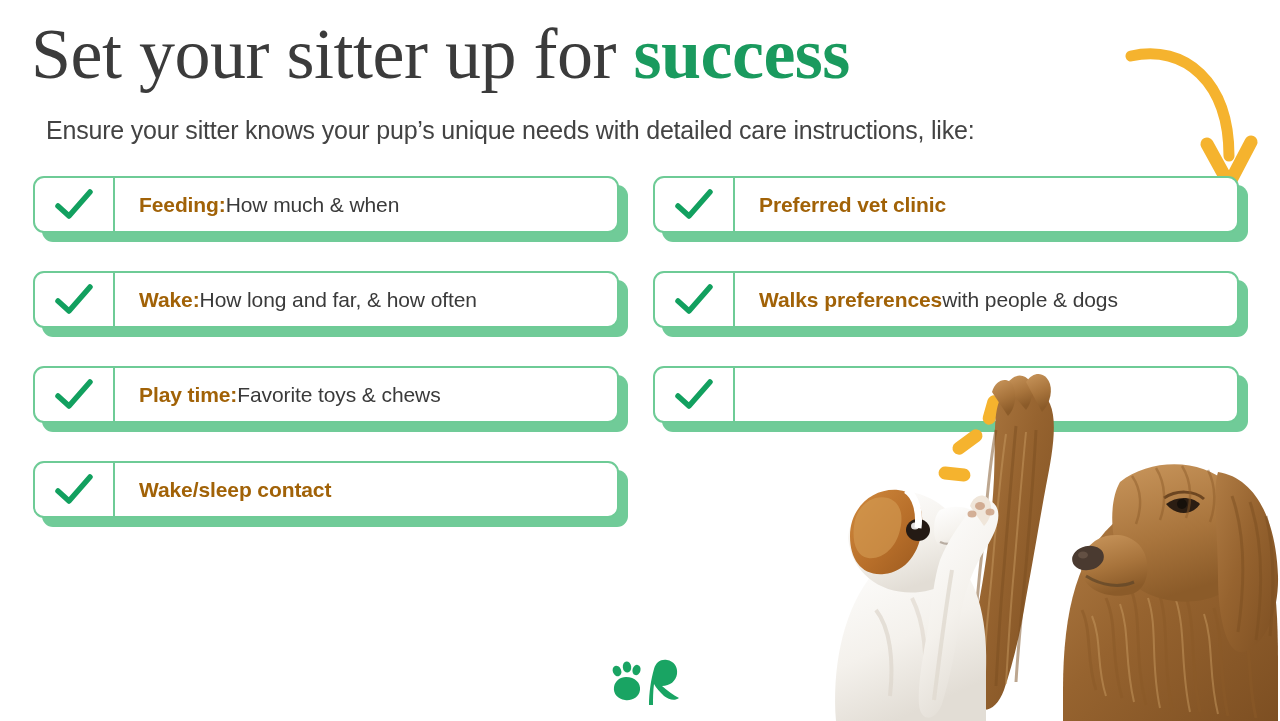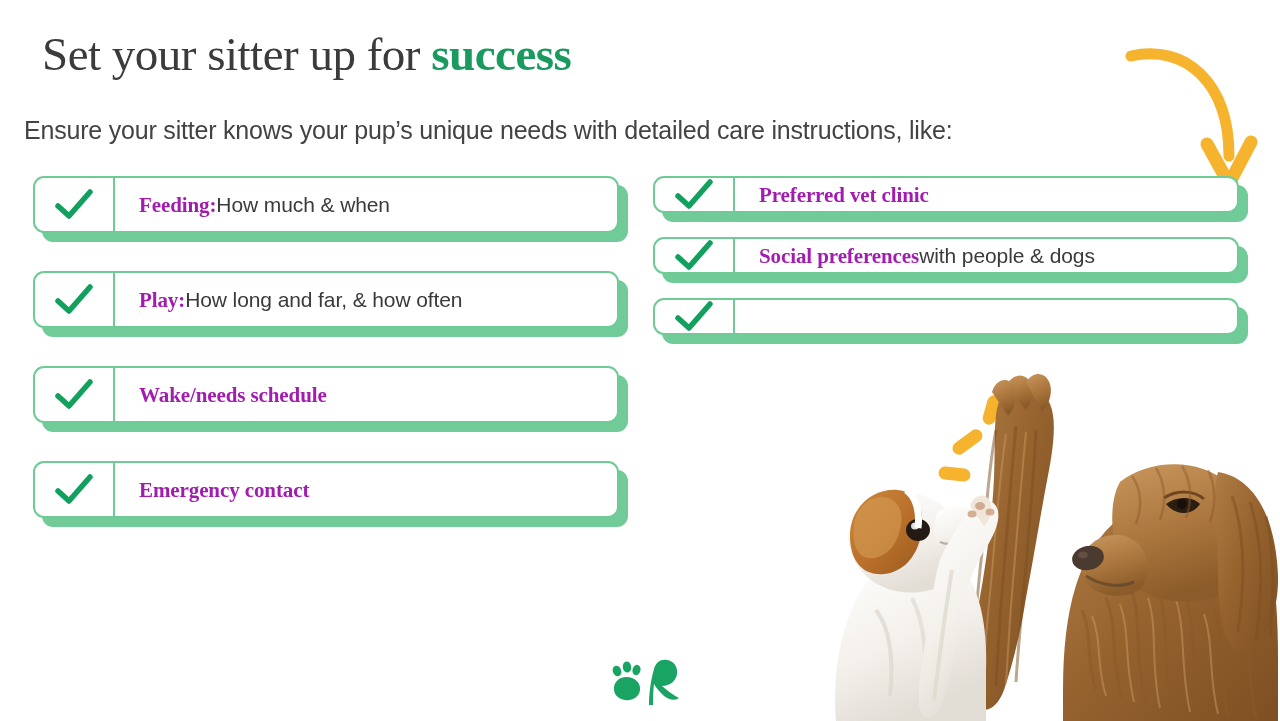--- a/index.html
+++ b/index.html
@@ -7,27 +7,26 @@
     width:1280px;height:721px;overflow:hidden;background:#ffffff;
     font-family:"Liberation Sans","DejaVu Sans",sans-serif;
     color:#333333;position:relative;
   }
   .stage{position:absolute;inset:0;width:1280px;height:721px;}
 
   
   .headline{
     position:absolute;left:31px;top:14px;
     font-family:"Liberation Serif","DejaVu Serif",serif;
-    font-size:47px;line-height:80px;color:#3b3b3b;white-space:nowrap;
+    font-size:72px;line-height:80px;color:#3b3b3b;white-space:nowrap;
     letter-spacing:-0.5px;
-    margin-left:11px;
   }
   .headline .accent{color:#1a9a5e;font-weight:bold;}
   .subhead{
-    position:absolute;left:24px;top:114px;
+    position:absolute;left:46px;top:114px;
     font-size:25px;line-height:32px;color:#434343;white-space:nowrap;
     letter-spacing:-0.2px;
   }
 
   
   .arrow-wrap{position:absolute;left:1125px;top:38px;width:150px;height:160px;pointer-events:none;}
 
   
   .col{position:absolute;}
   .col-left{left:33px;top:176px;width:595px;}
@@ -49,25 +48,25 @@
   .card .tickcell{
     width:78px;min-width:78px;display:flex;align-items:center;justify-content:center;
     border-right:2.5px solid #6ecb96;
   }
   .card .tickcell svg{display:block;}
   .card .labelcell{
     flex:1;display:flex;align-items:center;padding-left:24px;
     font-size:21px;line-height:26px;color:#333333;white-space:nowrap;
     letter-spacing:-0.1px;
   }
-  .card .labelcell .b{font-weight:bold;color:#a21caf;font-family:Liberation Serif, serif;}
+  .card .labelcell .b{font-weight:bold;color:#a16207;}
   .card .labelcell .r{font-weight:normal;color:#3a3a3a;}
 
   
-  .col-right .card{height:46px;margin-bottom:15px;}
+  .col-right .card{height:66px;margin-bottom:29px;}
 
   
   .dogs{position:absolute;left:820px;top:360px;width:460px;height:361px;}
 
   
   .dash{position:absolute;background:#f5b32e;border-radius:7px;}
 
   
   .logo{position:absolute;left:605px;top:657px;width:80px;height:52px;}
 </style>
@@ -108,56 +107,56 @@
 
     <div class="card">
       <div class="shade"></div>
       <div class="face">
         <div class="tickcell">
           <svg width="40" height="34" viewBox="0 0 40 34">
               <path d="M4 18 L15 28 L36 4" fill="none" stroke="#12a05f" stroke-width="5.5" stroke-linecap="round" stroke-linejoin="round"></path>
             </svg>
         </div>
         <div class="labelcell">
-          <span class="b">Play:</span>
+          <span class="b">Wake:</span>
             <span class="r"> How long and far, &amp; how often</span>
         </div>
       </div>
     </div>
 
-
-    <div class="card">
-      <div class="shade"></div>
-      <div class="face">
-        <div class="tickcell">
-          <svg width="40" height="34" viewBox="0 0 40 34">
-              <path d="M4 18 L15 28 L36 4" fill="none" stroke="#12a05f" stroke-width="5.5" stroke-linecap="round" stroke-linejoin="round"></path>
-            </svg>
-        </div>
-        <div class="labelcell">
-          <span class="b">Wake/needs schedule</span>
+    <div class="card">
+      <div class="shade"></div>
+      <div class="face">
+        <div class="tickcell">
+          <svg width="40" height="34" viewBox="0 0 40 34">
+              <path d="M4 18 L15 28 L36 4" fill="none" stroke="#12a05f" stroke-width="5.5" stroke-linecap="round" stroke-linejoin="round"></path>
+            </svg>
+        </div>
+        <div class="labelcell">
+          <span class="b">Play time:</span>
+            <span class="r"> Favorite toys &amp; chews</span>
+        </div>
+      </div>
+    </div>
+
+    <div class="card">
+      <div class="shade"></div>
+      <div class="face">
+        <div class="tickcell">
+          <svg width="40" height="34" viewBox="0 0 40 34">
+              <path d="M4 18 L15 28 L36 4" fill="none" stroke="#12a05f" stroke-width="5.5" stroke-linecap="round" stroke-linejoin="round"></path>
+            </svg>
+        </div>
+        <div class="labelcell">
+          <span class="b">Wake/sleep contact</span>
             <span class="r"></span>
         </div>
       </div>
     </div>
 
-    <div class="card">
-      <div class="shade"></div>
-      <div class="face">
-        <div class="tickcell">
-          <svg width="40" height="34" viewBox="0 0 40 34">
-              <path d="M4 18 L15 28 L36 4" fill="none" stroke="#12a05f" stroke-width="5.5" stroke-linecap="round" stroke-linejoin="round"></path>
-            </svg>
-        </div>
-        <div class="labelcell">
-          <span class="b">Emergency contact</span>
-            <span class="r"></span>
-        </div>
-      </div>
-    </div>
 
   </div>
 
   <div class="col col-right">
 
     <div class="card">
       <div class="shade"></div>
       <div class="face">
         <div class="tickcell">
           <svg width="40" height="34" viewBox="0 0 40 34">
@@ -173,21 +172,21 @@
 
     <div class="card">
       <div class="shade"></div>
       <div class="face">
         <div class="tickcell">
           <svg width="40" height="34" viewBox="0 0 40 34">
               <path d="M4 18 L15 28 L36 4" fill="none" stroke="#12a05f" stroke-width="5.5" stroke-linecap="round" stroke-linejoin="round"></path>
             </svg>
         </div>
         <div class="labelcell">
-          <span class="b">Social preferences</span>
+          <span class="b">Walks preferences</span>
             <span class="r"> with people &amp; dogs</span>
         </div>
       </div>
     </div>
 
 
     <div class="card">
       <div class="shade"></div>
       <div class="face">
         <div class="tickcell">

